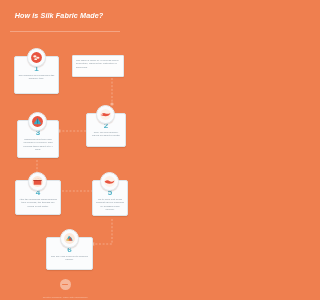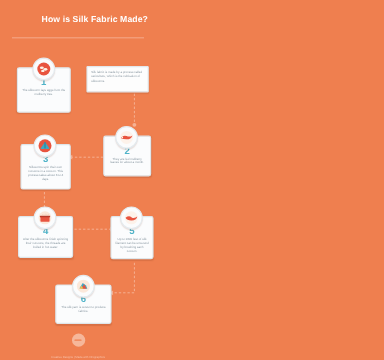--- a/index.html
+++ b/index.html
@@ -7,23 +7,23 @@
     width:130px;height:300px;overflow:hidden;
     background:#ef7f4f;
     font-family:"Liberation Sans", sans-serif;
     position:relative;
   }
   .sheet{position:absolute;inset:0;background:#ef7f4f;}
 
   
   .header{position:absolute;left:0;top:0;width:130px;height:33px;}
   .title{
-    position:absolute;left:20px;top:12px;width:118px;
+    position:absolute;left:0;top:12px;width:118px;
     text-align:center;color:#ffffff;font-weight:bold;
-    font-size:7.2px;line-height:8px;letter-spacing:.1px;
+    font-size:7.2px;line-height:8px;letter-spacing:.1px;font-style:italic;
   }
   .hrule{position:absolute;left:10px;top:31px;width:110px;height:1px;background:#f4a483;}
 
   
   .lines{position:absolute;left:0;top:0;width:130px;height:300px;}
 
   
   .card{
     position:absolute;background:#fbfcfd;border:1px solid #dfe6ea;
     border-radius:2px;box-shadow:0 1px 1px rgba(120,50,20,.18);

